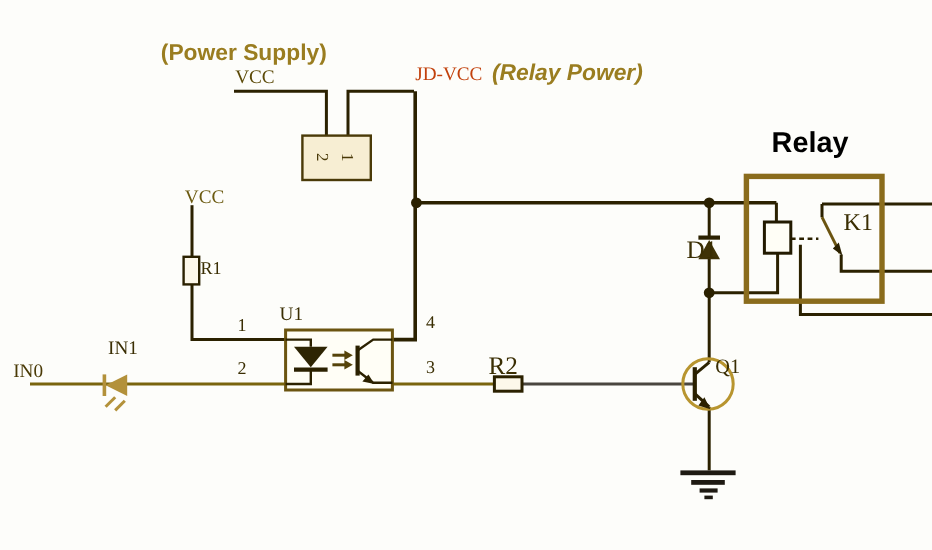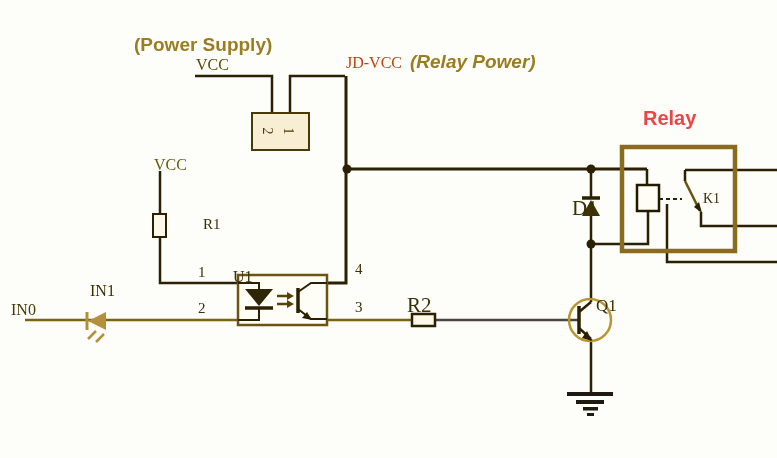--- a/index.html
+++ b/index.html
@@ -10,34 +10,34 @@
   }
   .canvas svg{position:absolute;left:0;top:0;}
   .lbl{position:absolute;white-space:nowrap;line-height:1;}
   .serif{font-family:"Liberation Serif",serif;color:#3a2e03;}
   .gold-bold{font-family:"Liberation Sans",sans-serif;font-weight:bold;color:#9a7d20;}
   .lbl-power-supply{left:134px;top:35px;font-size:19px;}
   .lbl-vcc-main{left:196px;top:57px;font-size:16px;color:#5c4a08;}
   .lbl-jd-vcc{left:346px;top:55px;font-size:16px;color:#c2410c;}
   .lbl-relay-power{left:410px;top:52px;font-size:19px;font-style:italic;}
   .lbl-jumper{left:232px;top:151px;font-size:23px;color:#b8922c;letter-spacing:1px;}
-  .lbl-relay{left:643px;top:108px;font-size:20px;color:#ef4444;}
+  .lbl-relay{left:643px;top:108px;font-size:24px;color:#000000;}
   .lbl-vcc-r1{left:154px;top:157px;font-size:16px;color:#6b5a10;}
-  .lbl-r1{left:167px;top:217px;font-size:15px;padding-left:36px;}
-  .lbl-u1{left:233px;top:269px;font-size:16px;}
+  .lbl-r1{left:167px;top:217px;font-size:15px;}
+  .lbl-u1{left:233px;top:255px;font-size:16px;}
   .lbl-p1{left:198px;top:265px;font-size:15px;}
   .lbl-p2{left:198px;top:301px;font-size:15px;}
   .lbl-p4{left:355px;top:262px;font-size:15px;}
   .lbl-p3{left:355px;top:300px;font-size:15px;}
   .lbl-in0{left:11px;top:302px;font-size:16px;color:#4a3a06;}
   .lbl-in1{left:90px;top:283px;font-size:16px;font-family:Liberation Serif, serif;}
   .lbl-r2{left:407px;top:295px;font-size:21px;}
   .lbl-q1{left:596px;top:297px;font-size:17px;}
   .lbl-d1{left:572px;top:198px;font-size:21px;}
-  .lbl-k1{left:703px;top:192px;font-size:14px;}
+  .lbl-k1{left:703px;top:176px;font-size:20px;}
   .jpin{position:absolute;font-family:"Liberation Serif",serif;font-size:14px;
         color:#4a3a08;width:14px;height:14px;text-align:center;
         transform:rotate(90deg);}
   .jpin-2{left:261px;top:124px;}
   .jpin-1{left:282px;top:124px;}
 </style>
 </head>
 <body>
 
 <div class="canvas">

